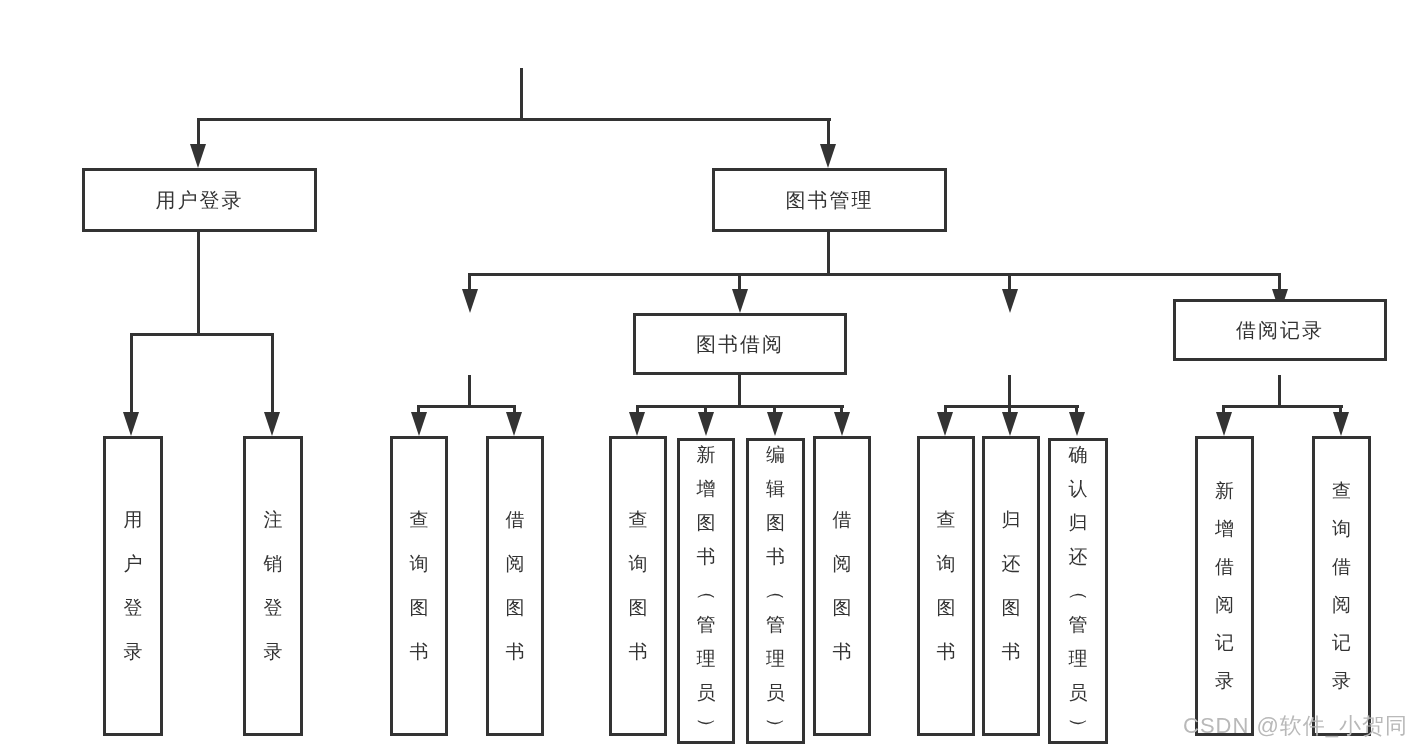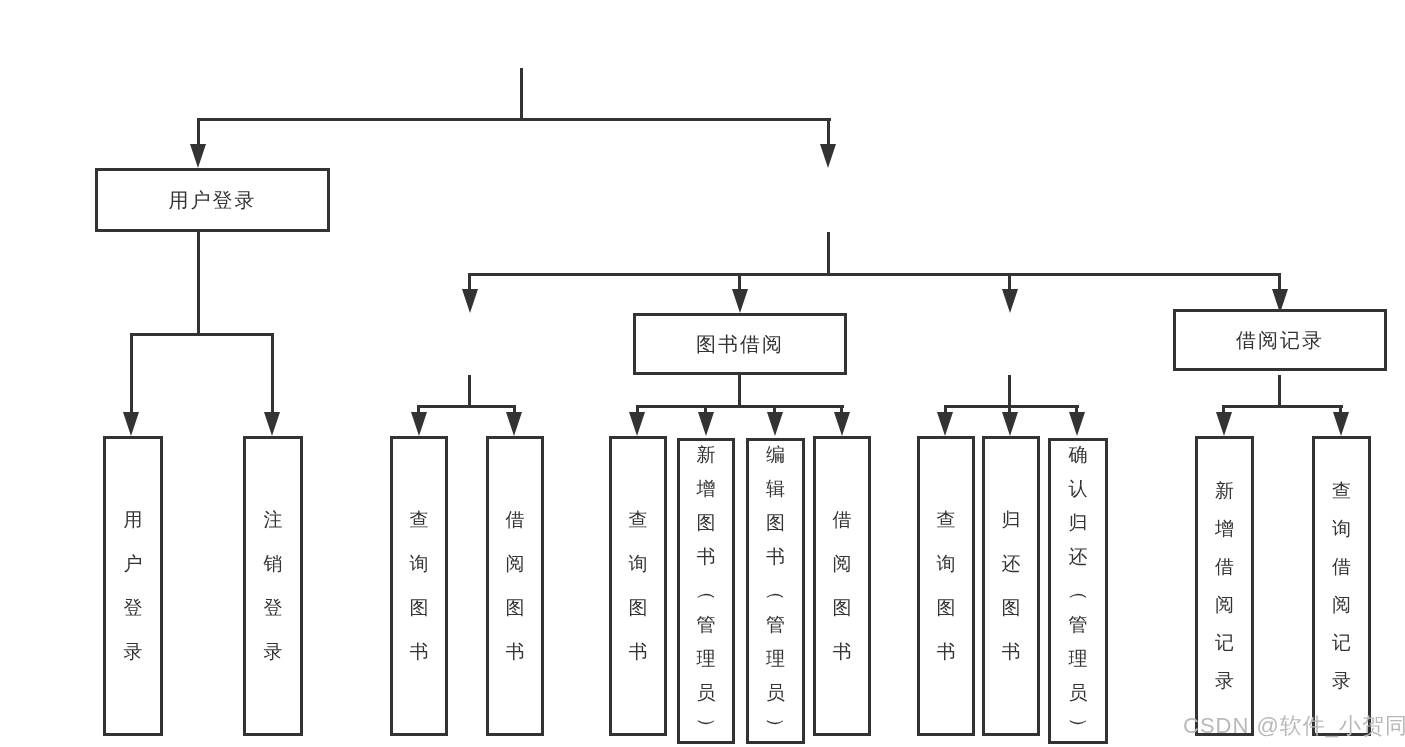--- a/index.html
+++ b/index.html
@@ -37,22 +37,25 @@
 <div class="canvas">
 
 
   <div class="line" style="left:520px;top:68px;width:3px;height:52px"></div>
   <div class="line" style="left:197px;top:118px;width:634px;height:3px"></div>
   <div class="line" style="left:197px;top:118px;width:3px;height:30px"></div>
   <div class="arrowhead" style="left:190px;top:144px"></div>
   <div class="line" style="left:827px;top:118px;width:3px;height:30px"></div>
   <div class="arrowhead" style="left:820px;top:144px"></div>
 
-  <div class="box" style="left:95px;top:168px;width:235px;height:64px">
+  <div class="box" style="left:82px;top:168px;width:235px;height:64px">
     <span>用户登录</span>
+  </div>
+  <div class="box" style="left:712px;top:168px;width:235px;height:64px">
+    <span>图书管理</span>
   </div>
 
   <div class="line" style="left:197px;top:232px;width:3px;height:104px"></div>
   <div class="line" style="left:130px;top:333px;width:144px;height:3px"></div>
   <div class="line" style="left:130px;top:333px;width:3px;height:82px"></div>
   <div class="arrowhead" style="left:123px;top:412px"></div>
   <div class="line" style="left:271px;top:333px;width:3px;height:82px"></div>
   <div class="arrowhead" style="left:264px;top:412px"></div>
 
   <div class="line" style="left:827px;top:232px;width:3px;height:44px"></div>
@@ -62,21 +65,21 @@
   <div class="line" style="left:738px;top:273px;width:3px;height:20px"></div>
   <div class="arrowhead" style="left:732px;top:289px"></div>
   <div class="line" style="left:1008px;top:273px;width:3px;height:20px"></div>
   <div class="arrowhead" style="left:1002px;top:289px"></div>
   <div class="line" style="left:1278px;top:273px;width:3px;height:20px"></div>
   <div class="arrowhead" style="left:1272px;top:289px"></div>
 
   <div class="box" style="left:633px;top:313px;width:214px;height:62px">
     <span>图书借阅</span>
   </div>
-  <div class="box" style="left:1173px;top:309px;width:214px;height:62px">
+  <div class="box" style="left:1173px;top:299px;width:214px;height:62px">
     <span>借阅记录</span>
   </div>
 
   <div class="line" style="left:468px;top:375px;width:3px;height:33px"></div>
   <div class="line" style="left:417px;top:405px;width:99px;height:3px"></div>
   <div class="line" style="left:417px;top:405px;width:3px;height:12px"></div>
   <div class="arrowhead" style="left:411px;top:412px"></div>
   <div class="line" style="left:513px;top:405px;width:3px;height:12px"></div>
   <div class="arrowhead" style="left:506px;top:412px"></div>
 

